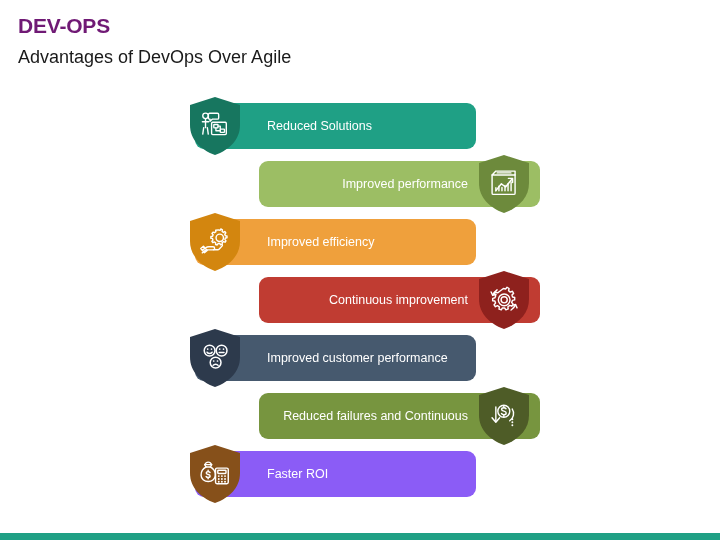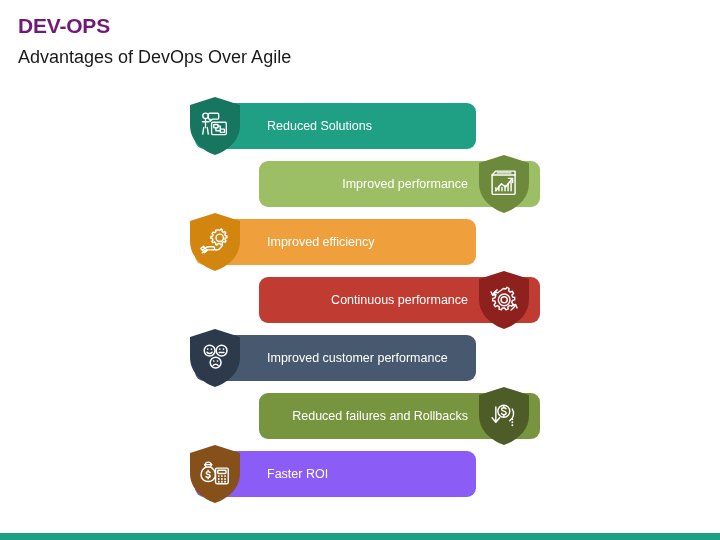--- a/index.html
+++ b/index.html
@@ -159,21 +159,21 @@
       <path d="M2.4 27.2 l3.2 -2.6 a2.4 2.4 0 0 1 1.5 -0.5 h6.6 a1.7 1.7 0 0 0 0 -3.4 h-4.2 a5.6 5.6 0 0 0 -3.5 1.2 L2.4 24.4"></path>
       <path d="M14.2 24 h4.4 a2.2 2.2 0 0 0 1.7 -0.8 l3.3 -3.6"></path>
       <path d="M0.8 22.6 l2.8 -2.3 4 4.3 -2.9 2.4 z"></path>
     </g>
             </g>
           </svg>
         </div>
       </div>
       <div class="row right" style="top: 269px;">
         <div class="bar" style="background: rgb(192, 60, 50);">
-          <span class="bar-label">Continuous performance</span>
+          <span class="bar-label">Continuous improvement</span>
         </div>
         <div class="shield">
           <svg viewBox="0 0 58 62">
             <path d="M29 2 L54 10 L54 30 C54 45 43 55 29 60 C15 55 4 45 4 30 L4 10 Z" fill="#8e211d"></path>
             <g>
     <g class="icon-layer" transform="translate(14,17) scale(0.96)">
       <path d="M15 2.6 l2.3 0.5 1.5 -1.8 2.1 1.3 -0.5 2.3 1.8 1.5 2.2 -0.9 1.2 2.2 -1.7 1.6 0.6 2.2 2.3 0.5 -0.1 2.5 -2.3 0.5 -0.8 2.2 1.6 1.7 -1.4 2.1 -2.2 -0.8 -1.9 1.4 0.3 2.3 -2.4 0.9 -1.3 -1.9 -2.3 0 -1.2 1.9 -2.3 -0.7 0.2 -2.3 -1.9 -1.3 -2.1 1.1 -1.4 -2 1.5 -1.8 -0.7 -2.2 -2.3 -0.3 0.1 -2.4 2.3 -0.6 0.8 -2.2 -1.6 -1.7 1.4 -2.1 2.2 0.8 1.9 -1.4 z"></path>
       <circle cx="15.8" cy="14.4" r="6.1"></circle>
       <circle cx="15.8" cy="14.4" r="3.2"></circle>
       <path d="M3.8 9.6 a12.6 12.6 0 0 1 4.6 -5.6"></path>
@@ -206,21 +206,21 @@
       <circle cx="12.7" cy="17.0" r="0.85" class="icon-fill"></circle>
       <circle cx="16.5" cy="17.0" r="0.85" class="icon-fill"></circle>
       <path d="M12.1 21.4 a3.1 3.1 0 0 1 5 0"></path>
     </g>
             </g>
           </svg>
         </div>
       </div>
       <div class="row right" style="top: 385px;">
         <div class="bar" style="background: rgb(119, 149, 63);">
-          <span class="bar-label">Reduced failures and Rollbacks</span>
+          <span class="bar-label">Reduced failures and Continuous</span>
         </div>
         <div class="shield">
           <svg viewBox="0 0 58 62">
             <path d="M29 2 L54 10 L54 30 C54 45 43 55 29 60 C15 55 4 45 4 30 L4 10 Z" fill="#4e5c27"></path>
             <g>
     <g class="icon-layer" transform="translate(14,16) scale(0.95)">
       <circle cx="15.6" cy="10.8" r="6.3"></circle>
       <path d="M17.9 8.2 a2.7 2.7 0 0 0 -2.3 -1.1 c-1.4 0 -2.3 0.8 -2.3 1.8 c0 2.4 4.8 1.2 4.8 3.6 c0 1.1 -1 1.9 -2.5 1.9 a2.9 2.9 0 0 1 -2.4 -1.2"></path>
       <path d="M15.6 5.4 v1.6 M15.6 14.6 v1.7"></path>
       <path d="M24.4 8.4 a8.9 8.9 0 0 1 -2.6 12.4"></path>

